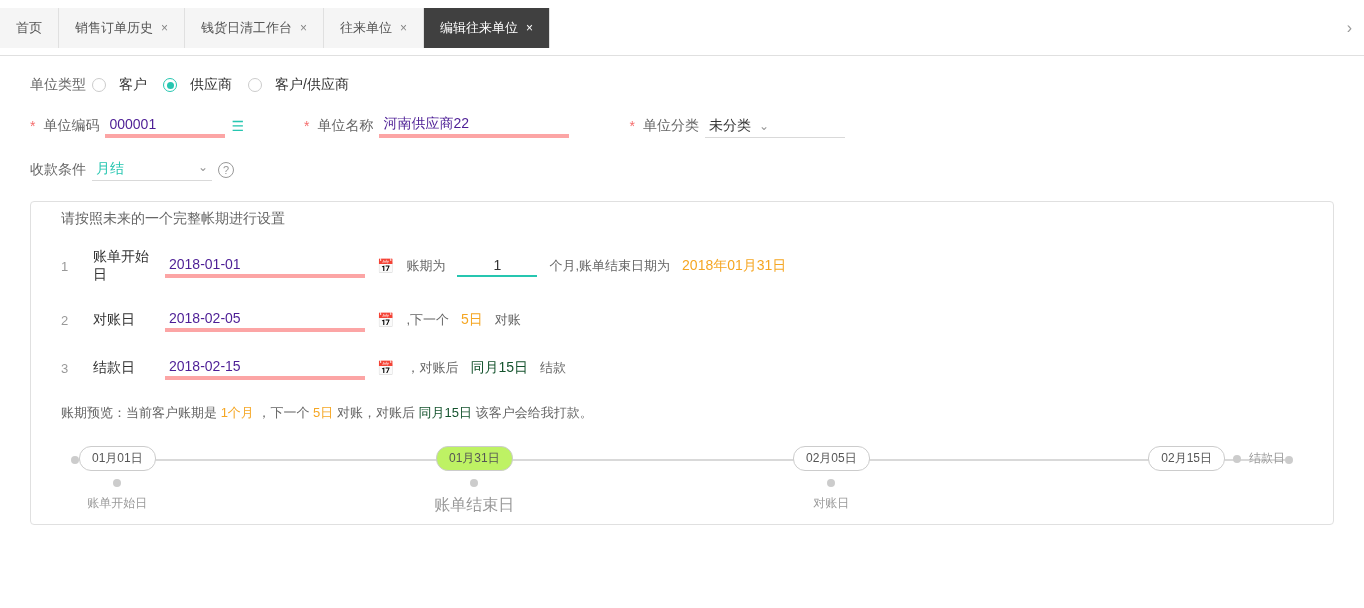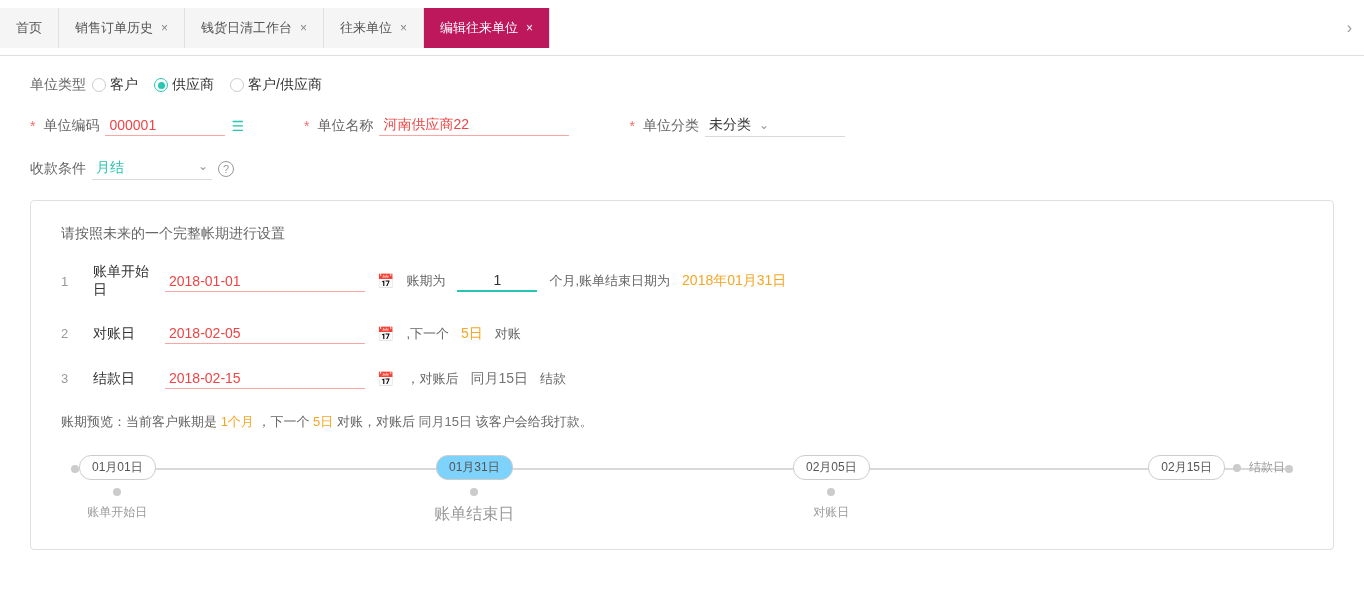--- a/index.html
+++ b/index.html
@@ -20,21 +20,21 @@
       padding: 0 16px;
       height: 40px;
       cursor: pointer;
       font-size: 13px;
       color: #555;
       border-right: 1px solid #e0e0e0;
       white-space: nowrap;
       background: #f5f5f5;
     }
     .tab.active {
-      background: #be185d;
+      background: #404040;
       color: #fff;
     }
     .tab .tab-close {
       margin-left: 8px;
       font-size: 12px;
       color: inherit;
       opacity: 0.7;
     }
     .tab.active .tab-close { color: #fff; opacity: 1; }
     .tab-expand {
@@ -73,21 +73,21 @@
       margin-right: 2px;
     }
     .radio-group {
       display: flex;
       align-items: center;
       gap: 16px;
     }
     .radio-item {
       display: flex;
       align-items: center;
-      gap: 4px;
+      gap: 13px;
       cursor: pointer;
     }
     .radio-circle {
       width: 14px;
       height: 14px;
       border-radius: 50%;
       border: 1.5px solid #ccc;
       display: flex;
       align-items: center;
       justify-content: center;
@@ -99,25 +99,25 @@
       content: '';
       width: 7px;
       height: 7px;
       border-radius: 50%;
       background: #26c6b0;
     }
 
     
     .input-field {
       border: none;
-      border-bottom: 1px solid #fca5a5;
+      border-bottom: 4px solid #fca5a5;
       outline: none;
       padding: 2px 4px;
       font-size: 14px;
-      color: #ef4444;
+      color: #4c1d95;
       background: transparent;
     }
     .input-short { width: 120px; }
     .input-medium { width: 200px; }
     .input-long { width: 190px; }
 
     
     .cal-icon {
       color: #26c6b0;
       cursor: pointer;
@@ -154,21 +154,21 @@
       display: flex;
       align-items: center;
       justify-content: center;
       cursor: pointer;
     }
 
     
     .period-box {
       border: 1px solid #e0e0e0;
       border-radius: 4px;
-      padding: 24px 30px;
+      padding: 8px 30px;
       margin-top: 4px;
     }
     .period-title {
       color: #666;
       margin-bottom: 20px;
       font-size: 14px;
     }
 
     
     .period-row {
@@ -184,21 +184,21 @@
     }
     .period-row-label {
       color: #333;
       width: 60px;
     }
     .period-desc {
       color: #666;
       font-size: 13px;
     }
     .orange-text { color: #f5a623; }
-    .teal-text { color: #737373; }
+    .teal-text { color: #14532d; }
 
     .period-input {
       border: none;
       border-bottom: 2px solid #26c6b0;
       outline: none;
       width: 80px;
       text-align: center;
       font-size: 14px;
       color: #333;
       padding: 2px 4px;
@@ -359,21 +359,21 @@
           <div style="position:absolute;top:13px;left:0;right:0;height:2px;background:#d9d9d9;"></div>
           <div style="display:flex;justify-content:space-between;align-items:flex-start;position:relative;z-index:1;">
 
             <div style="display:flex;flex-direction:column;align-items:center;gap:8px;">
               <div style="border:1px solid #ccc;border-radius:12px;padding:3px 12px;background:#fff;font-size:12px;color:#555;">01月01日</div>
               <div style="width:8px;height:8px;border-radius:50%;background:#ccc;"></div>
               <div style="font-size:12px;color:#999;">账单开始日</div>
             </div>
 
             <div style="display:flex;flex-direction:column;align-items:center;gap:8px;">
-              <div style="border:1px solid #ccc;border-radius:12px;padding:3px 12px;background:#7dd3fc;font-size:12px;color:#555;">01月31日</div>
+              <div style="border:1px solid #ccc;border-radius:12px;padding:3px 12px;background:#bef264;font-size:12px;color:#555;">01月31日</div>
               <div style="width:8px;height:8px;border-radius:50%;background:#ccc;"></div>
               <div style="font-size:16px;color:#999;font-family:Liberation Mono, monospace;">账单结束日</div>
             </div>
 
             <div style="display:flex;flex-direction:column;align-items:center;gap:8px;">
               <div style="border:1px solid #ccc;border-radius:12px;padding:3px 12px;background:#fff;font-size:12px;color:#555;">02月05日</div>
               <div style="width:8px;height:8px;border-radius:50%;background:#ccc;"></div>
               <div style="font-size:12px;color:#999;">对账日</div>
             </div>
 

